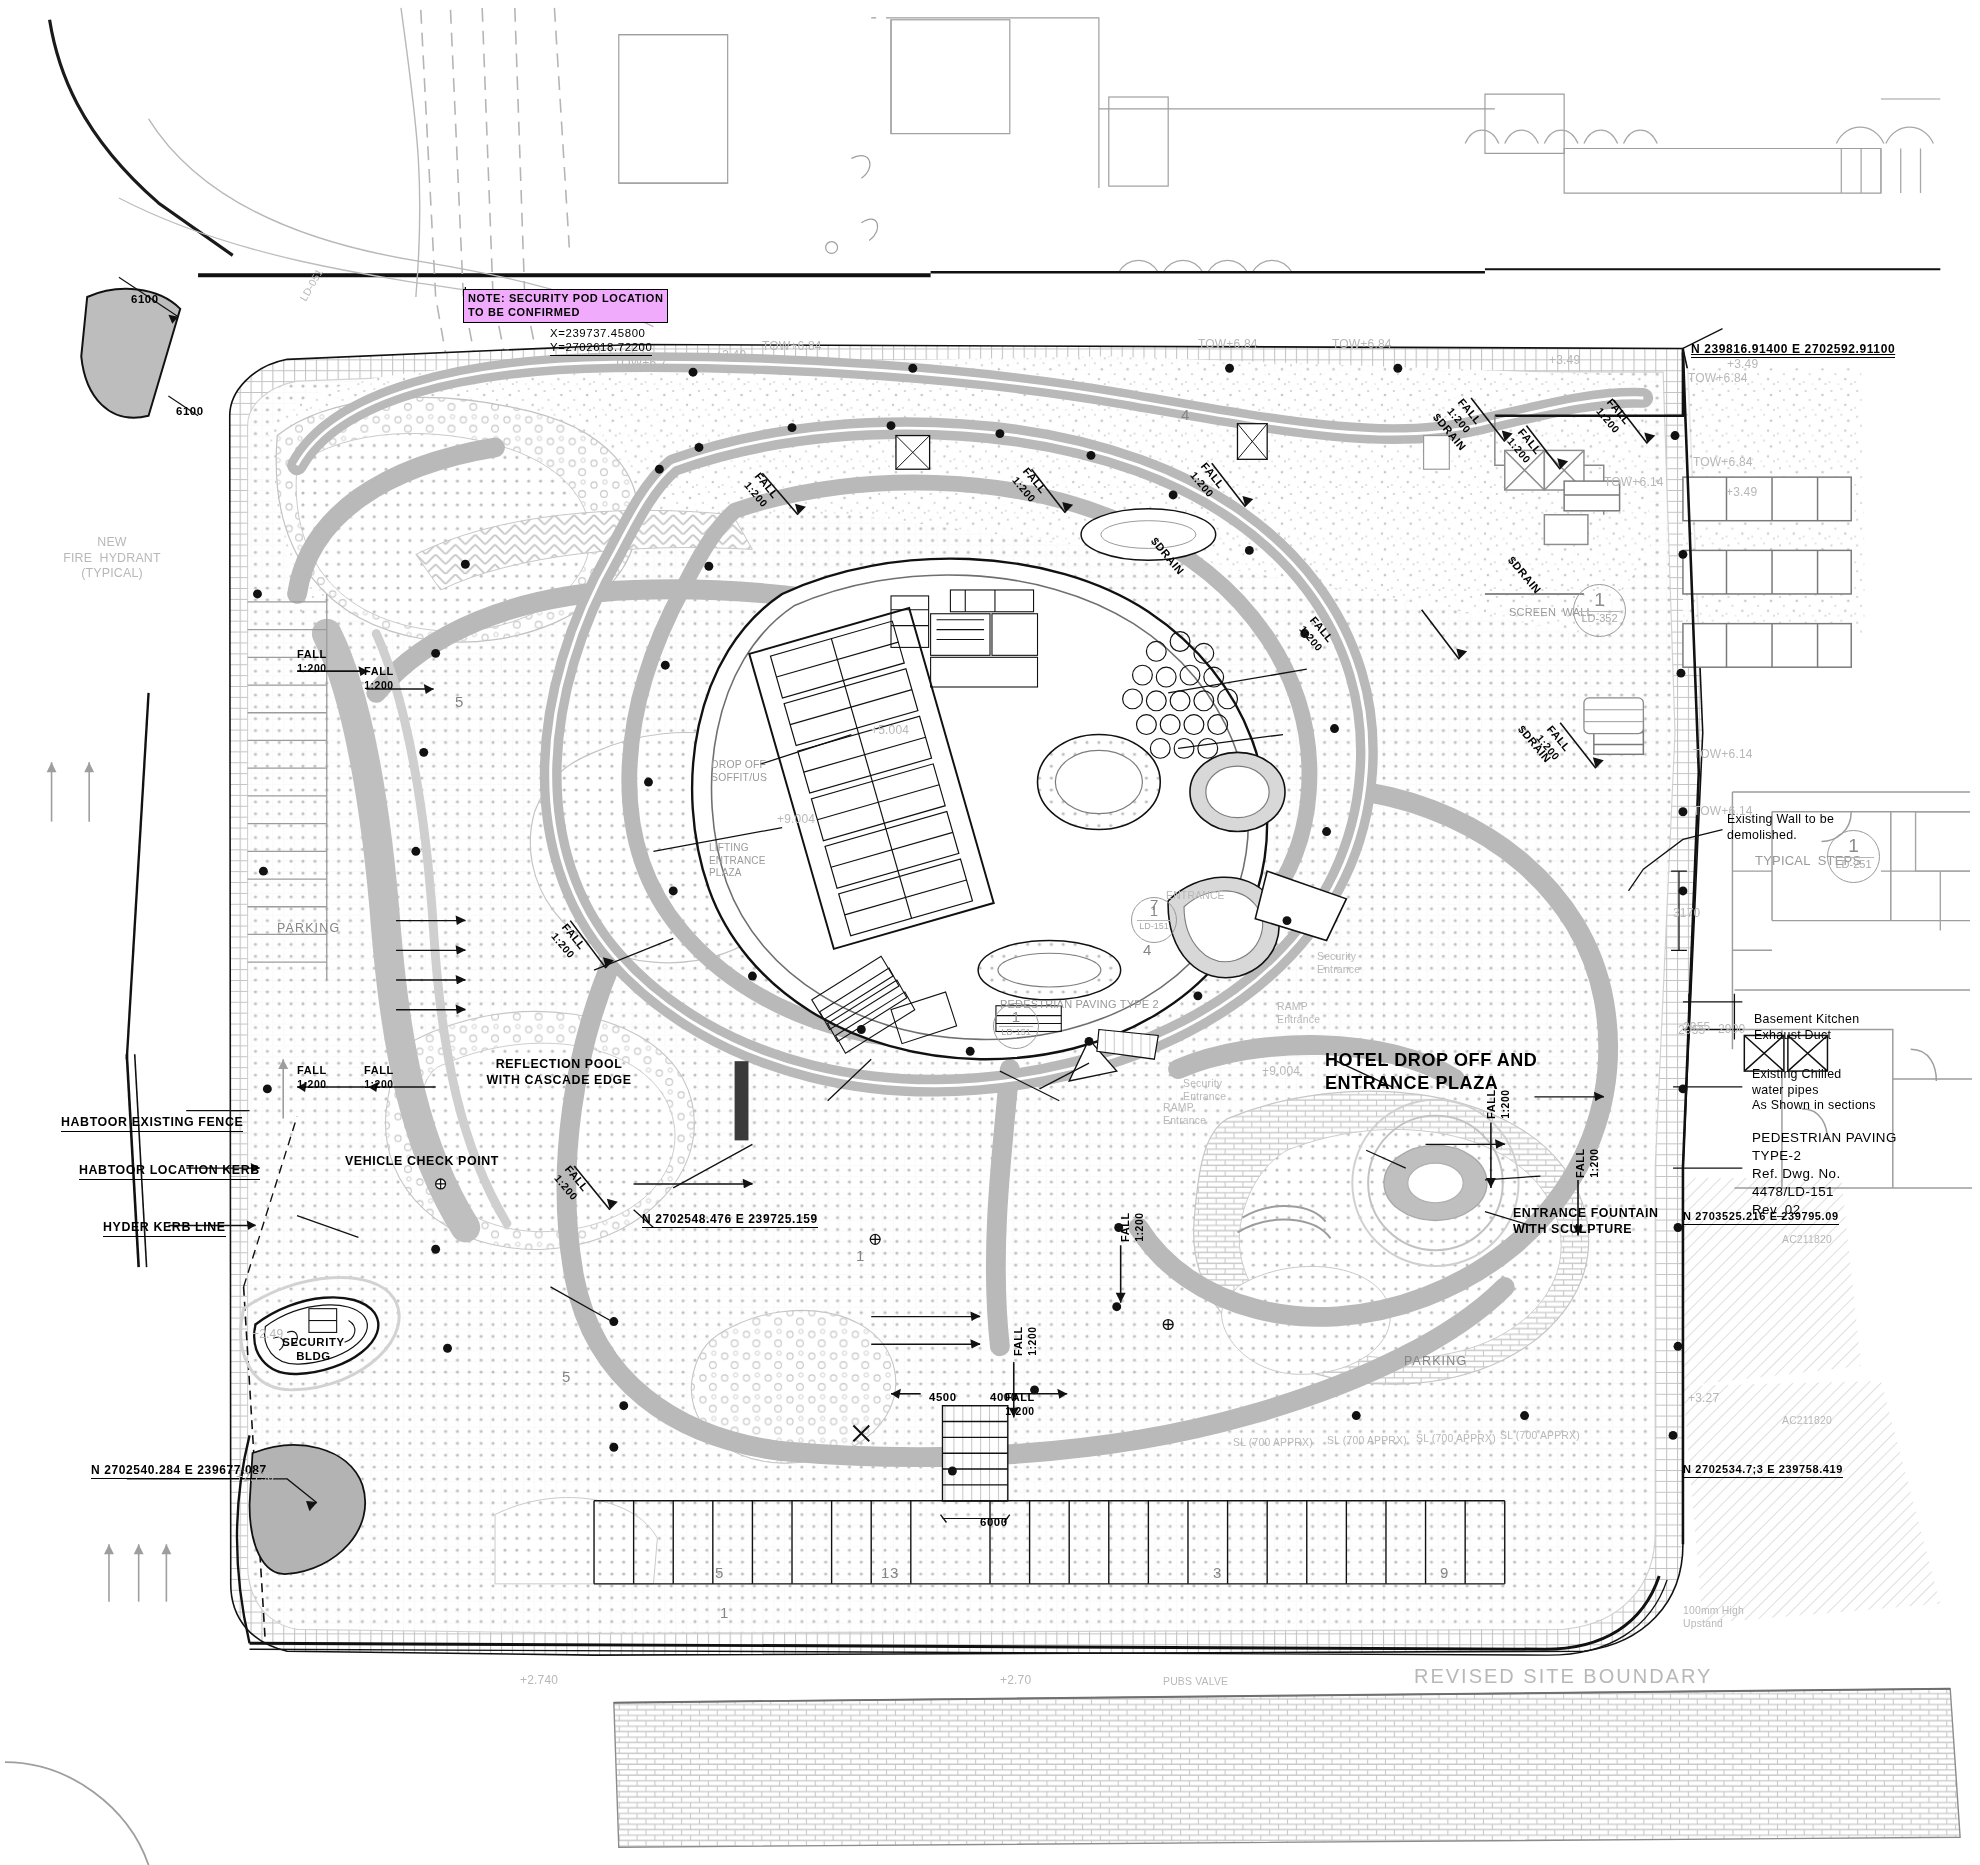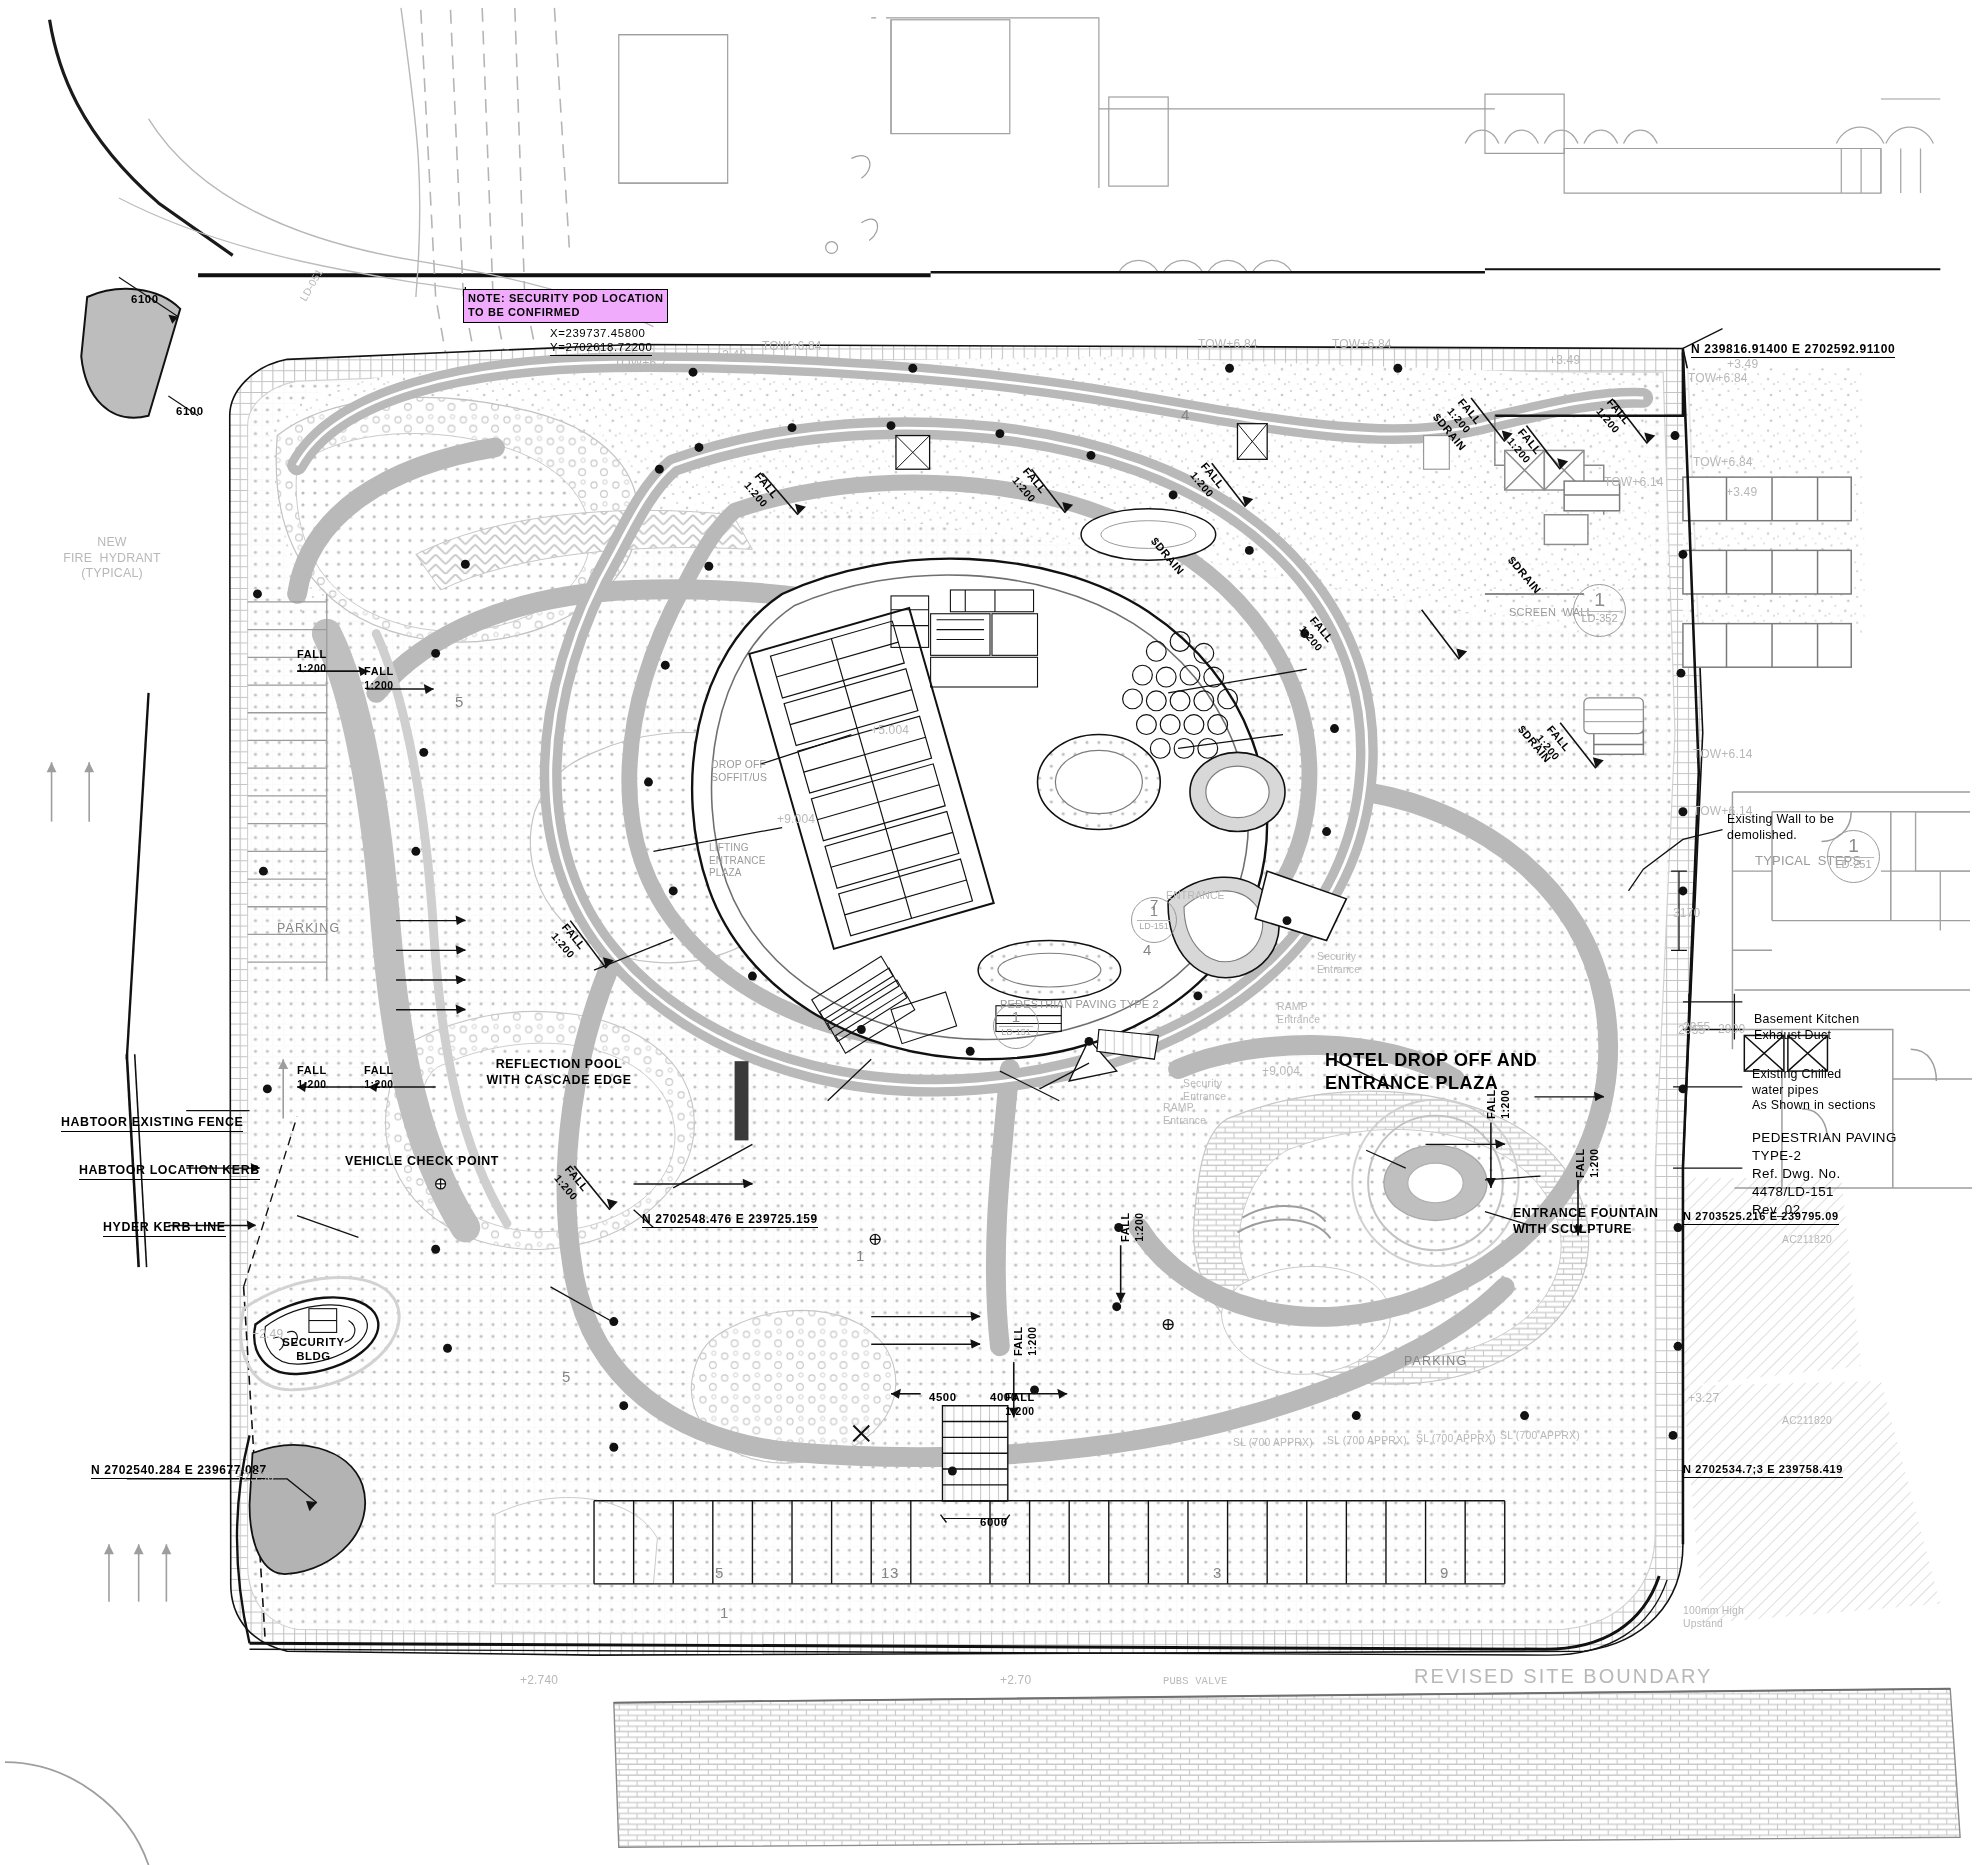--- a/index.html
+++ b/index.html
@@ -668,21 +668,21 @@
   <div class="lbl boxed" style="left:463px;top:289px;font-size:11px;">NOTE: SECURITY POD LOCATION
 TO BE CONFIRMED</div>
 
   <div class="lbl thin" style="left:550px;top:315px;font-size:11.4px;border-bottom:1.3px solid #000;margin-top:11px;">X=239737.45800
 Y=2702618.72200</div>
 
   <div class="lbl lgrey ctr" style="left:28px;top:535px;width:168px;font-size:12.4px;">NEW
 FIRE  HYDRANT
 (TYPICAL)</div>
 
-  <div class="lbl ul" style="left:1691px;top:342px;font-size:12px;">N 239816.91400 E 2702592.91100</div>
+  <div class="lbl ul" style="left:1691px;top:342px;font-size:12px;text-decoration:underline;">N 239816.91400 E 2702592.91100</div>
   <div class="lbl ul" style="left:642px;top:1212px;font-size:12px;text-align:right;">N 2702548.476 E 239725.159</div>
   <div class="lbl ul" style="left:1683px;top:1210px;font-size:11px;">N 2703525.216 E 239795.09</div>
   <div class="lbl ul" style="left:91px;top:1463px;font-size:12px;">N 2702540.284 E 239677.087</div>
   <div class="lbl ul" style="left:1683px;top:1463px;font-size:11px;">N 2702534.7;3 E 239758.419</div>
 
   <div class="lbl ul" style="left:61px;top:1115px;font-size:12.4px;">HABTOOR EXISTING FENCE</div>
   <div class="lbl ul" style="left:79px;top:1163px;font-size:12.4px;">HABTOOR LOCATION KERB</div>
   <div class="lbl ul" style="left:103px;top:1220px;font-size:12.4px;">HYDER KERB LINE</div>
 
   <div class="lbl ctr" style="left:465px;top:1057px;width:188px;font-size:12.4px;">REFLECTION POOL
@@ -798,21 +798,21 @@
       <div class="lbl mgrey" style="left: 562px; top: 1368px;;font-size:15px;font-weight:normal;">5</div>
       <div class="lbl mgrey" style="left: 856px; top: 1247px;;font-size:15px;font-weight:normal;">1</div>
       <div class="lbl mgrey" style="left: 720px; top: 1604px;;font-size:15px;font-weight:normal;">1</div>
       <div class="lbl mgrey" style="left: 715px; top: 1564px;;font-size:15px;font-weight:normal;">5</div>
       <div class="lbl mgrey" style="left: 881px; top: 1564px;;font-size:15px;font-weight:normal;">13</div>
       <div class="lbl mgrey" style="left: 1213px; top: 1564px;;font-size:15px;font-weight:normal;">3</div>
       <div class="lbl mgrey" style="left: 1440px; top: 1564px;;font-size:15px;font-weight:normal;">9</div>
       <div class="lbl lgrey" style="left: 297px; top: 297px; font-size: 10.4px; transform: rotate(-60deg); transform-origin: left top;">LD-051</div>
       <div class="lbl lgrey" style="left: 1782px; top: 1233px;;font-size:10.4px;">AC211820</div>
       <div class="lbl lgrey" style="left: 1782px; top: 1414px;;font-size:10.4px;">AC211820</div>
-      <div class="lbl lgrey" style="left: 1163px; top: 1675px;;font-size:10.4px;font-family:Liberation Mono, monospace;">PUBS VALVE</div>
+      <div class="lbl lgrey" style="left: 1163px; top: 1675px;;font-size:10.4px;">PUBS VALVE</div>
       <div class="lbl lgrey" style="left: 1683px; top: 1604px;;font-size:10.4px;">100mm High
 Upstand</div>
       <div class="lbl lgrey" style="left: 1233px; top: 1436px;;font-size:10.4px;">SL (700 APPRX)</div>
       <div class="lbl lgrey" style="left: 1327px; top: 1434px;;font-size:10.4px;">SL (700 APPRX)</div>
       <div class="lbl lgrey" style="left: 1416px; top: 1432px;;font-size:10.4px;">SL (700 APPRX)</div>
       <div class="lbl lgrey" style="left: 1500px; top: 1429px;;font-size:10.4px;">SL (700 APPRX)</div>
       <div class="lbl lgrey" style="left: 1317px; top: 950px;;font-size:10.4px;">Security
 Entrance</div>
       <div class="lbl lgrey" style="left: 1183px; top: 1077px;;font-size:10.4px;">Security
 Entrance</div>

